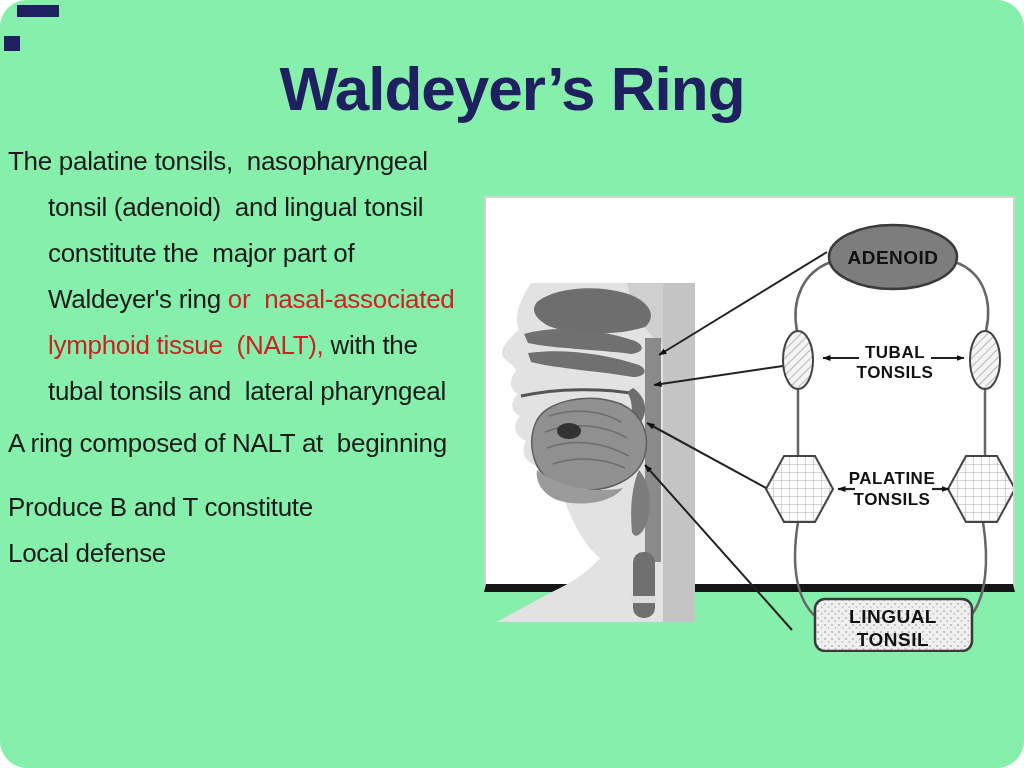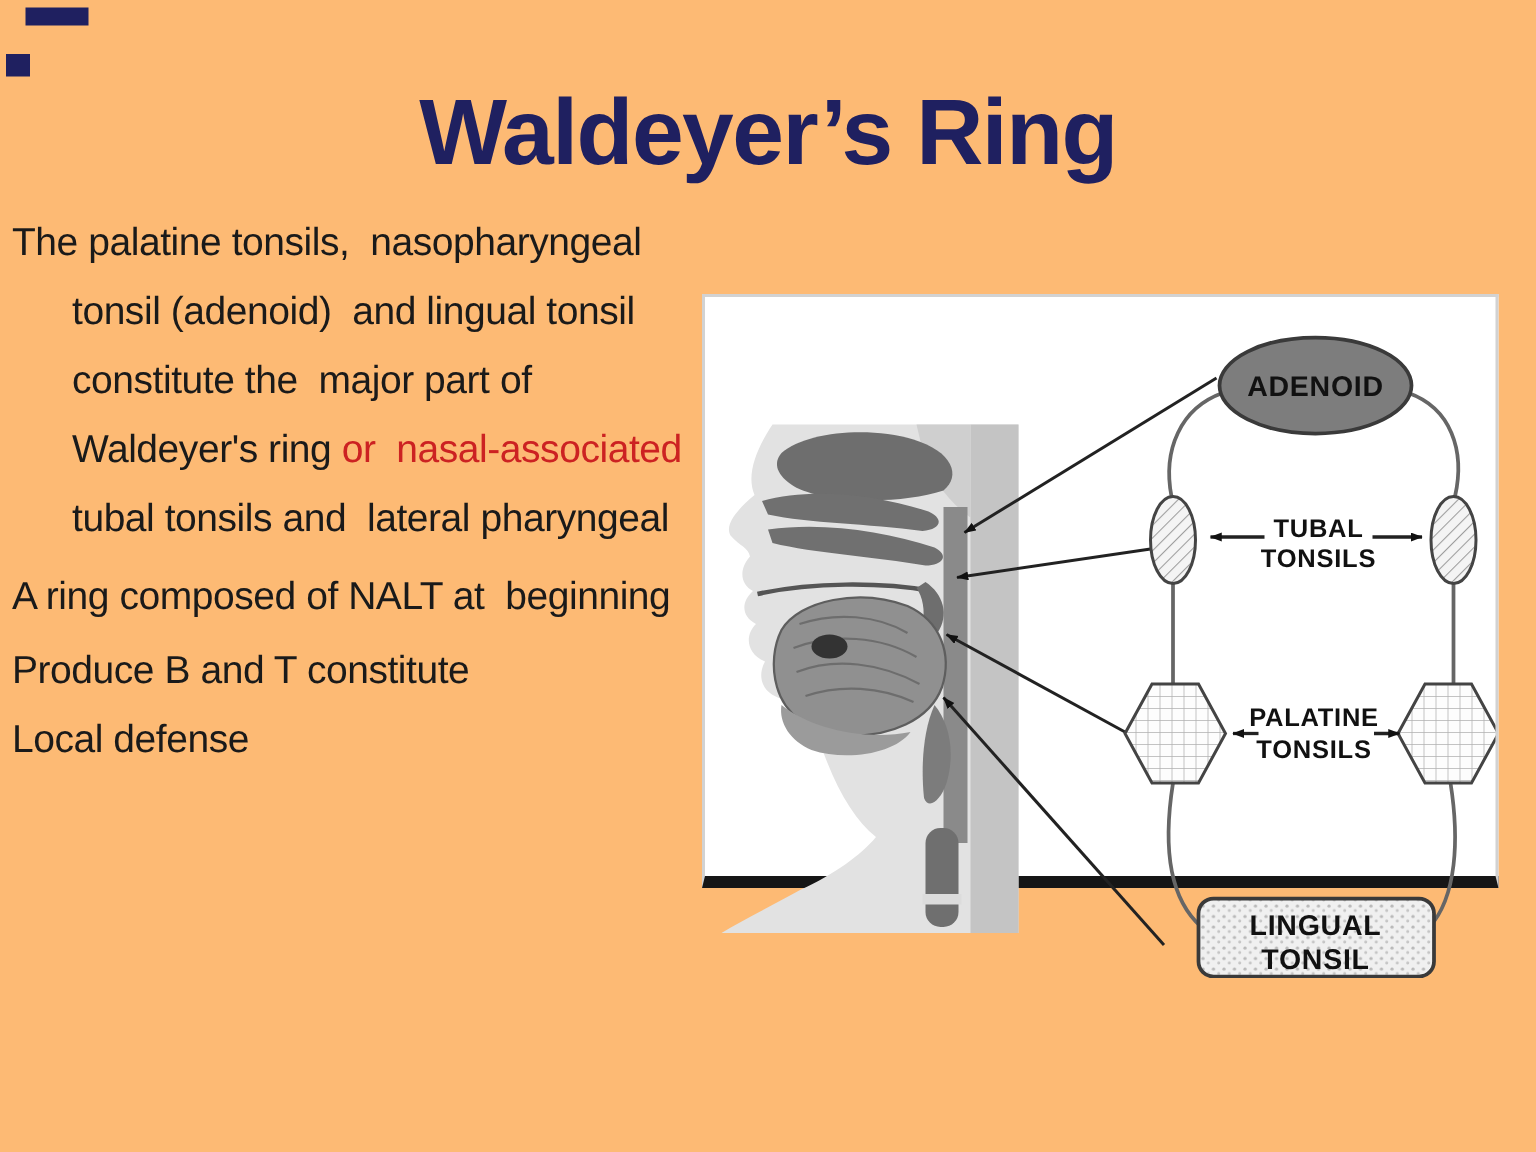--- a/index.html
+++ b/index.html
@@ -6,38 +6,38 @@
     --title-color:#1f2060;
     --text-color:#1a1a1a;
     --accent-color:#cc2222;
     --panel-border:#d2d2d2;
     --bottom-bar:#161616;
     --adenoid-fill:#7d7d7d;
   }
   *{margin:0;padding:0;box-sizing:border-box;}
   html,body{width:1024px;height:768px;overflow:hidden;background:#ffffff;
     font-family:"Liberation Sans", sans-serif;}
-  .slide{position:relative;width:1024px;height:768px;background:#fdba74;}
+  .slide{position:relative;width:1024px;height:768px;background:#86efac;border-radius:27px;}
 
   .deco1{position:absolute;left:17px;top:5px;width:42px;height:12px;background:var(--title-color);}
   .deco2{position:absolute;left:4px;top:36px;width:16px;height:15px;background:var(--title-color);}
 
   .title{position:absolute;top:56px;left:0;width:100%;text-align:center;
     font-weight:bold;font-size:62px;line-height:1.05;color:var(--title-color);
     letter-spacing:-1px;}
 
   .body-text{position:absolute;left:8px;top:138px;width:478px;color:var(--text-color);}
   .para .line{white-space:pre;font-size:26px;letter-spacing:-0.3px;line-height:46px;
     margin-left:40px;color:var(--text-color);}
   .para .line:first-child{margin-left:0;}
   .para.p0{margin-bottom:6px;}
-  .para.p1{margin-bottom:3px;}
+  .para.p1{margin-bottom:18px;}
   .red{color:var(--accent-color);}
 
-  .panel{position:absolute;left:468px;top:196px;width:531px;height:396px;background:#fff;
+  .panel{position:absolute;left:484px;top:196px;width:531px;height:396px;background:#fff;
     border:2px solid var(--panel-border);
     border-bottom:8px solid var(--bottom-bar);}
   .panel svg{display:block;width:527px;height:454px;}
 
   .diag-label{font-family:"Liberation Sans",sans-serif;font-weight:bold;fill:#111;
     text-anchor:middle;letter-spacing:0.5px;}
   .lbl17{font-size:17px;}
   .lbl19{font-size:19px;}
 </style>
 </head>
@@ -49,20 +49,21 @@
   <div class="deco2"></div>
 
   <h1 class="title">Waldeyer’s Ring</h1>
 
   <div class="body-text">
       <div class="para p0">
         <div class="line"><span>The palatine tonsils,  nasopharyngeal</span></div>
         <div class="line"><span>tonsil (adenoid)  and lingual tonsil</span></div>
         <div class="line"><span>constitute the  major part of</span></div>
         <div class="line"><span>Waldeyer's ring </span><span class="red">or  nasal-associated</span></div>
+        <div class="line"><span class="red">lymphoid tissue  (NALT),</span><span> with the</span></div>
         <div class="line"><span>tubal tonsils and  lateral pharyngeal</span></div>
       </div>
       <div class="para p1">
         <div class="line"><span>A ring composed of NALT at  beginning</span></div>
       </div>
       <div class="para p2">
         <div class="line"><span>Produce B and T constitute</span></div>
       </div>
       <div class="para p3">
         <div class="line"><span>Local defense</span></div>

